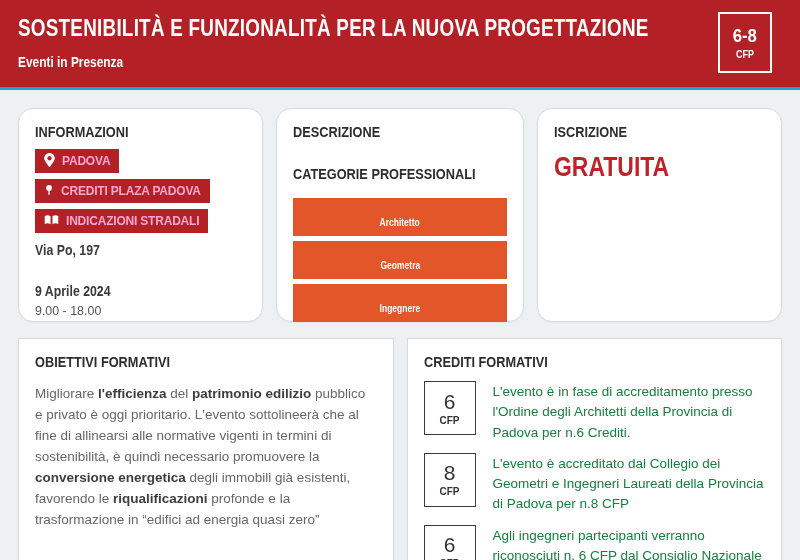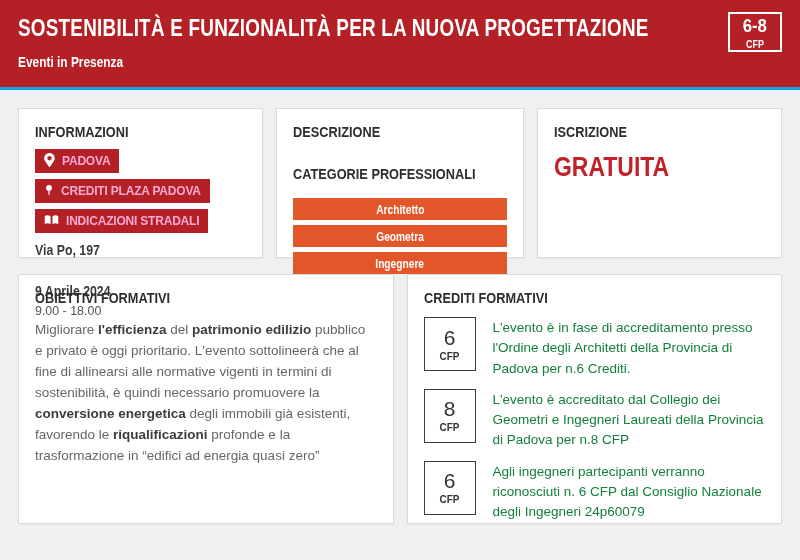--- a/index.html
+++ b/index.html
@@ -21,37 +21,37 @@
     color:#fff; font-weight:700; font-size:23px;
     transform:scaleX(.82); transform-origin:0 50%;
     white-space:nowrap; letter-spacing:.3px;
   }
   .page-subtitle {
     color:#fff; font-weight:700; font-size:14px;
     transform:scaleX(.85); transform-origin:0 50%;
     margin-top:12px; white-space:nowrap;
   }
   .cfp-badge {
-    position:absolute; right:18px; top:12px;
-    width:54px; height:40px; border:2px solid #fff;
+    position:absolute; right:28px; top:12px;
+    width:54px; height:61px; border:2px solid #fff;
     display:flex; flex-direction:column; align-items:center; justify-content:center;
     color:#fff;
   }
   .cfp-badge .val { font-size:19px; font-weight:700; transform:scaleX(.88); }
   .cfp-badge .unit { font-size:10px; font-weight:700; transform:scaleX(.9); margin-top:2px; }
   
   .main { padding:18px; }
   .row { display:flex; gap:13px; }
   .row1 { margin-bottom:16px; }
   .card {
     background:#fff; border:1px solid #d8dbde;
     padding:14px 16px; flex:1;
     box-shadow:0 1px 2px rgba(0,0,0,.04);
   }
-  .row1 .card { height:150px; }
+  .row1 .card { height:214px;border-radius:15px; }
   .row2 .card { height:250px; }
   .card-title {
     font-size:15px; font-weight:700; color:#2d2d2d;
     transform:scaleX(.85); transform-origin:0 50%; white-space:nowrap;
     line-height:18px;
   }
   
   .tag-btn {
     display:flex; align-items:center; gap:7px;
     background:#b32126; color:#f9a8d4; border:none; cursor:pointer;
@@ -71,22 +71,22 @@
   }
   .time {
     margin-top:4px; font-size:13.5px; font-weight:400; color:#555;
     transform:scaleX(.92); transform-origin:0 50%; white-space:nowrap;
   }
   
   .subhead { margin-top:24px; }
   .cat-btn {
     display:block; width:100%;
     background:#e3562a; color:#fff; border:none; cursor:pointer;
-    font-family:inherit; font-weight:700; font-size:12px;
-    text-align:center; padding:5px 0; height:22px; margin-top:5px;
+    font-family:inherit; font-weight:700; font-size:10px;
+    text-align:center; padding:19px 0; height:22px; margin-top:5px;
   }
   .cat-btn:first-of-type { margin-top:15px; }
   .cat-btn span { display:inline-block; transform:scaleX(.85); }
   
   .gratuita {
     margin-top:11px; font-size:27px; font-weight:700; color:#c12127;
     transform:scaleX(.85); transform-origin:0 50%; white-space:nowrap;
   }
   .iscriviti-btn {
     margin-top:23px;

